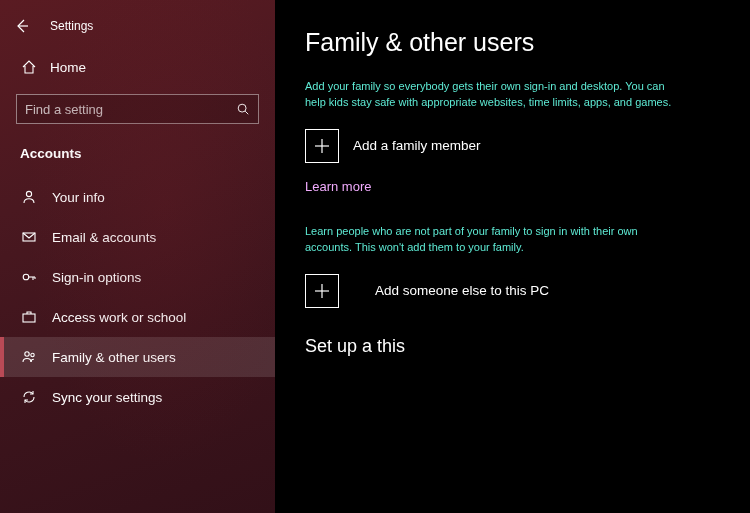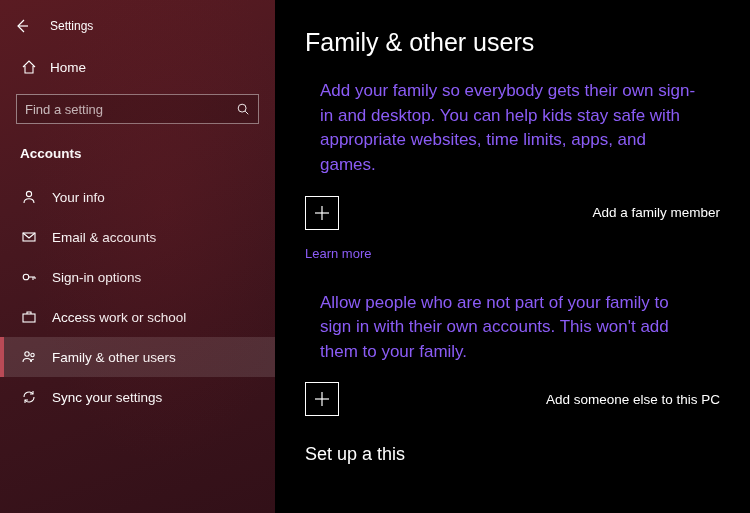--- a/index.html
+++ b/index.html
@@ -111,47 +111,45 @@
     margin-bottom: 22px;
     color: #fff;
   }
   .subhead {
     font-size: 18px;
     font-weight: 400;
     color: #fff;
     margin-bottom: 12px;
   }
   .desc {
-    font-size: 17px;
+    font-size: 11px;
     line-height: 1.45;
-    color: #8b5cf6;
+    color: #5eead4;
     max-width: 380px;
     margin-bottom: 18px;
-    margin-left: 15px;
   }
   .add-row {
     display: flex;
     align-items: center;
     gap: 14px;
     margin-bottom: 14px;
     cursor: pointer;
-    justify-content: space-between;
   }
   .plus-box {
     width: 34px; height: 34px;
     border: 1.5px solid #fff;
     display: flex; align-items: center; justify-content: center;
   }
   .add-label {
     font-size: 13.5px;
     color: #fff;
   }
   .link {
     font-size: 13px;
-    color: #8b5cf6;
+    color: #f0abfc;
     cursor: pointer;
     display: inline-block;
     margin-bottom: 30px;
   }
   svg { display: block; }
 </style>
 </head>
 <body>
 
 <div class="sidebar">
@@ -256,21 +254,21 @@
     <div class="plus-box">
       <svg width="18" height="18" viewBox="0 0 18 18">
           <line x1="9" y1="2" x2="9" y2="16" stroke="#fff" stroke-width="1.2"></line>
           <line x1="2" y1="9" x2="16" y2="9" stroke="#fff" stroke-width="1.2"></line>
         </svg>
     </div>
     <span class="add-label">Add a family member</span>
   </div>
   <span class="link">Learn more</span>
 
-  <p class="desc">Allow people who are not part of your family to sign in with their own accounts. This won't add them to your family.</p>
+  <p class="desc">Learn people who are not part of your family to sign in with their own accounts. This won't add them to your family.</p>
   <div class="add-row" style="margin-bottom:28px;gap:36px;">
     <div class="plus-box">
       <svg width="18" height="18" viewBox="0 0 18 18">
           <line x1="9" y1="2" x2="9" y2="16" stroke="#fff" stroke-width="1.2"></line>
           <line x1="2" y1="9" x2="16" y2="9" stroke="#fff" stroke-width="1.2"></line>
         </svg>
     </div>
     <span class="add-label">Add someone else to this PC</span>
   </div>
 

